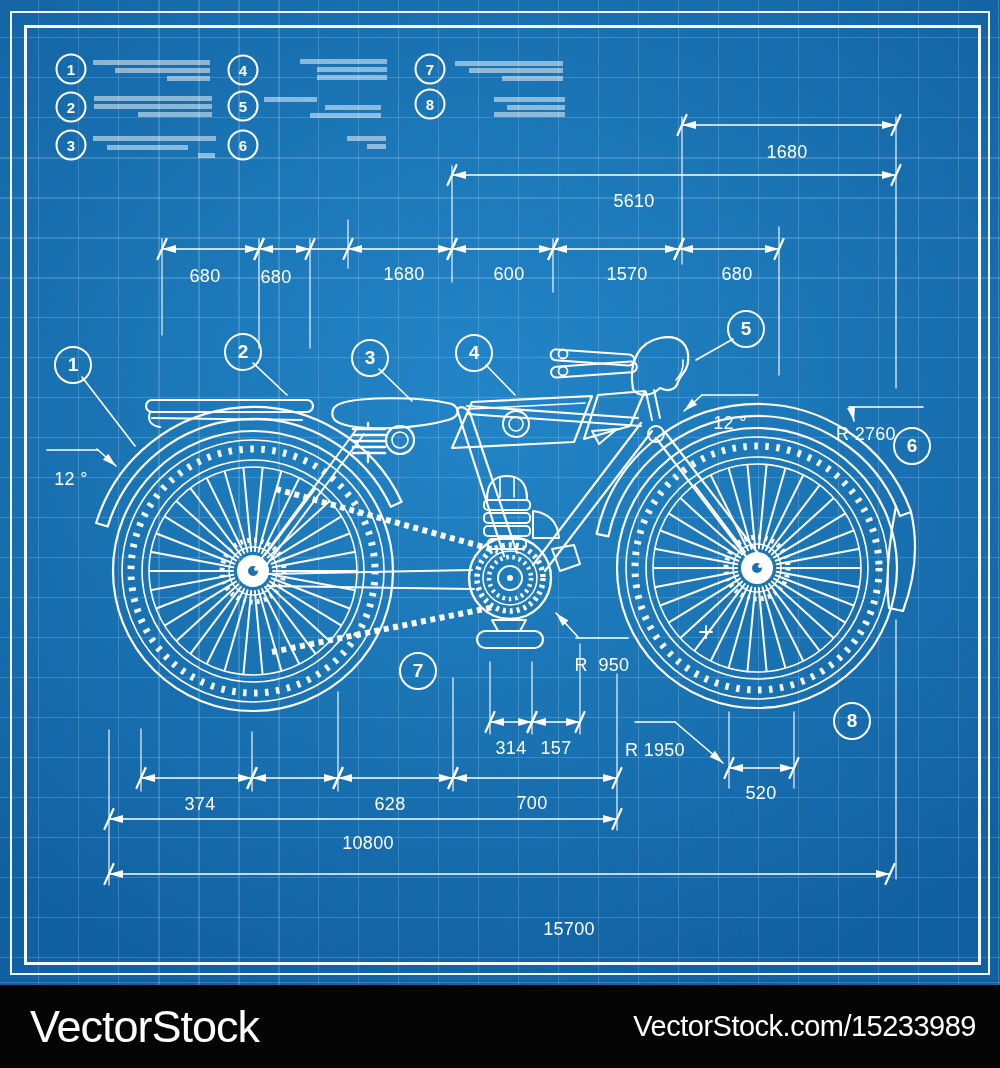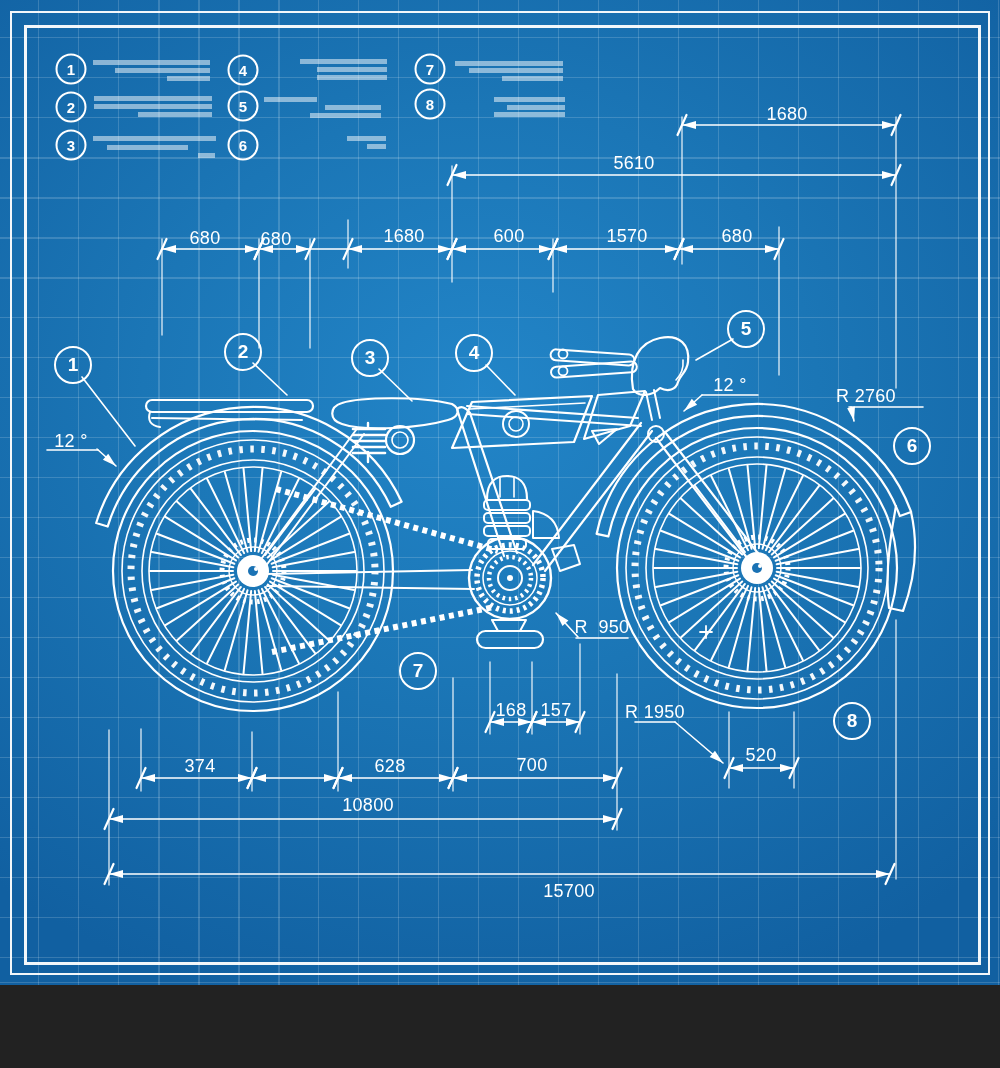--- a/index.html
+++ b/index.html
@@ -9,21 +9,21 @@
      background:
        repeating-linear-gradient(to right, rgba(255,255,255,.16) 0 1.5px, transparent 1.5px 40px),
        repeating-linear-gradient(to bottom, rgba(255,255,255,.16) 0 1.5px, transparent 1.5px 40px),
        radial-gradient(ellipse 75% 65% at 48% 40%, #2285c8 0%, #1b76b6 45%, #1160a1 100%);
      background-position:-2px -3px,-2px -3px,0 0;}
   .frame{position:absolute;border:2px solid rgba(255,255,255,.95);pointer-events:none;}
   .frame.outer{left:10px;top:11px;width:976px;height:960px;border-width:2px;}
   .frame.inner{left:24px;top:25px;width:951px;height:934px;border-width:3px;}
   svg#art{position:absolute;left:0;top:0;z-index:2;}
   .lbl{position:absolute;z-index:5;color:#fff;font-size:18px;white-space:pre;
-       transform:translate(-50%,-50%);letter-spacing:.3px;}
+       transform:translate(-50%,-50%);letter-spacing:.3px;margin-top:38px;}
   .callout{position:absolute;z-index:5;width:34px;height:34px;border:2.6px solid #fff;border-radius:50%;
        color:#fff;font-weight:bold;font-size:19px;text-align:center;line-height:34px;
        transform:translate(-50%,-50%);}
   .lg-circle{position:absolute;z-index:5;width:27px;height:27px;border:2.2px solid #fff;border-radius:50%;
        color:#fff;font-weight:bold;font-size:15px;text-align:center;line-height:27px;
        transform:translate(-50%,-50%);}
   .bar{position:absolute;height:4.5px;background:rgba(255,255,255,.5);z-index:4;}
   .wm{position:absolute;left:0;top:985px;width:1000px;height:83px;background:#050505;z-index:6;
       display:flex;align-items:center;justify-content:space-between;color:#fff;}
   .wm .brand{margin-left:30px;font-size:45px;letter-spacing:-1px;}
@@ -365,23 +365,27 @@
     <span class="lbl" style="left:276px;top:239px">680</span>
     <span class="lbl" style="left:404px;top:236px">1680</span>
     <span class="lbl" style="left:509px;top:236px">600</span>
     <span class="lbl" style="left:627px;top:236px">1570</span>
     <span class="lbl" style="left:737px;top:236px">680</span>
     <span class="lbl" style="left:71px;top:441px">12 °</span>
     <span class="lbl" style="left:730px;top:385px">12 °</span>
     <span class="lbl" style="left:866px;top:396px">R 2760</span>
     <span class="lbl" style="left:602px;top:627px">R  950</span>
     <span class="lbl" style="left:655px;top:712px">R 1950</span>
-    <span class="lbl" style="left:511px;top:710px">168</span>
+    <span class="lbl" style="left:511px;top:710px">314</span>
     <span class="lbl" style="left:556px;top:710px">157</span>
     <span class="lbl" style="left:200px;top:766px">374</span>
     <span class="lbl" style="left:390px;top:766px">628</span>
     <span class="lbl" style="left:532px;top:765px">700</span>
     <span class="lbl" style="left:761px;top:755px">520</span>
     <span class="lbl" style="left:368px;top:805px">10800</span>
     <span class="lbl" style="left:569px;top:891px">15700</span>
   </div>
 
+  <div class="wm">
+    <div class="brand">VectorStock</div>
+    <div class="url">VectorStock.com/15233989</div>
+  </div>
 </div>
 
 </body></html>

